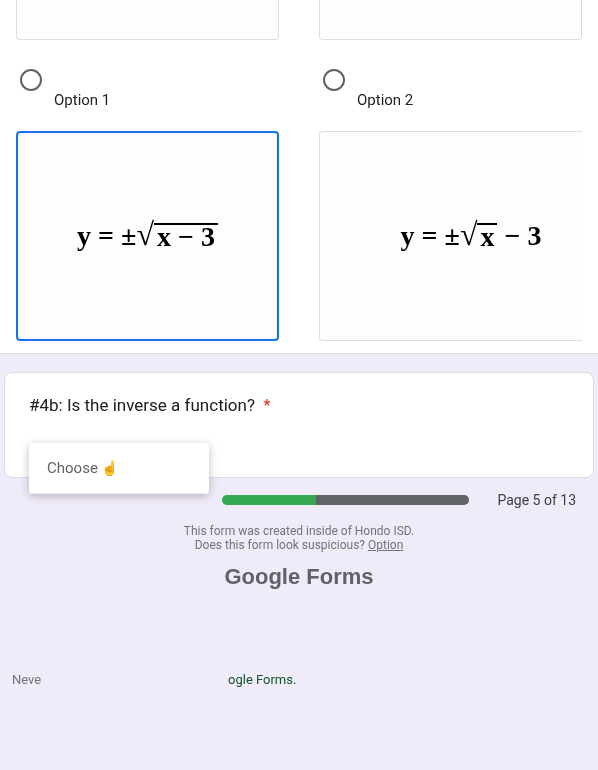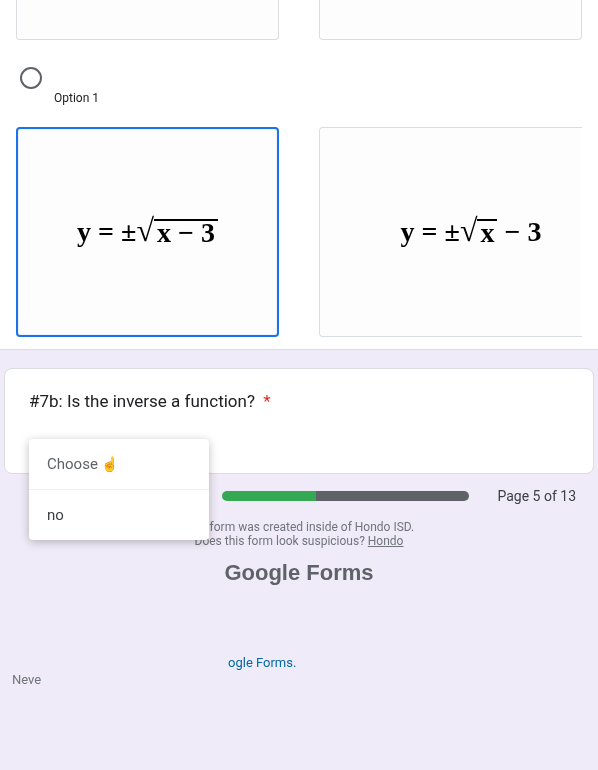--- a/index.html
+++ b/index.html
@@ -58,21 +58,21 @@
     position: relative;
   }
   .radio.checked { border-color: #1a73e8; }
   .radio.checked::after {
     content: '';
     position: absolute;
     inset: 3px;
     background: #1a73e8;
     border-radius: 50%;
   }
-  .radio-label { font-size: 12px; color: #202124; margin-top: 41px; }
+  .radio-label { font-size: 15px; color: #202124; margin-top: 41px; }
   .question-card {
     background: #fff;
     border-radius: 8px;
     border: 1px solid #dadce0;
     margin: 18px 4px 14px 4px;
     padding: 22px 24px 34px 24px;
     position: relative;
   }
   .question-title { font-size: 17px; color: #202124; }
   .required-star { color: #d93025; margin-left: 4px; }
@@ -143,23 +143,23 @@
     position: absolute;
     left: 0;
     bottom: 83px;
     font-size: 13px;
     color: #70757a;
     padding-left: 12px;
   }
   .ogle-fragment {
     position: absolute;
     left: 228px;
-    bottom: 100px;
+    bottom: 83px;
     font-size: 13px;
-    color: #0369a1;
+    color: #14532d;
   }
   .sqrt { position: relative; display: inline-flex; align-items: flex-start; }
   .sqrt .radical { font-size: 32px; line-height: 22px; }
   .sqrt .vinculum { border-top: 2.5px solid #000; padding: 0 3px; display: inline-block; line-height: 24px; }
 </style>
 </head>
 <body>
 
 <div class="options-card">
   <div class="options-grid">
@@ -167,20 +167,24 @@
     <div class="option-cell">
       <div class="image-box empty-top"></div>
       <div class="radio-row">
         <span class="radio"></span>
         <span class="radio-label">Option 1</span>
       </div>
     </div>
 
     <div class="option-cell">
       <div class="image-box empty-top"></div>
+      <div class="radio-row">
+        <span class="radio"></span>
+        <span class="radio-label">Option 2</span>
+      </div>
     </div>
 
     <div class="option-cell">
       <div class="image-box selected">
         <span class="equation">
           <span>y = ±</span><span class="sqrt">
               <span class="radical">√</span>
               <span class="vinculum">x − 3</span>
             </span>
         </span>
@@ -196,46 +200,45 @@
             </span><span> − 3</span>
         </span>
       </div>
     </div>
 
   </div>
 </div>
 
 <div class="question-card">
   <div class="question-title">
-    <span>#7b: Is the inverse a function?</span>
+    <span>#4b: Is the inverse a function?</span>
     <span class="required-star">*</span>
   </div>
 
   <div class="dropdown">
     <div class="dropdown-menu">
       <div class="dropdown-item placeholder">
         <span>Choose</span>
         <span class="cursor-icon"> ☝</span>
       </div>
-      <div class="dropdown-item">no</div>
     </div>
   </div>
 </div>
 
 <div class="progress-row">
   <div class="progress-bar">
     <div class="progress-stack">
       <div class="progress-fill" style="width:38%;"></div>
       <div class="progress-remaining" style="width:62%;"></div>
     </div>
   </div>
   <span class="page-label">Page 5 of 13</span>
 </div>
 
 <span class="neve-fragment">Neve</span>
 <span class="ogle-fragment">ogle Forms.</span>
 
 <div class="footer-text center">
   <span>This form was created inside of Hondo ISD.</span><br>
-  <span>Does this form look suspicious? </span><span class="link">Hondo</span>
+  <span>Does this form look suspicious? </span><span class="link">Option</span>
 </div>
 
 <div class="gforms-logo">Google Forms</div>
 
 </body></html>

